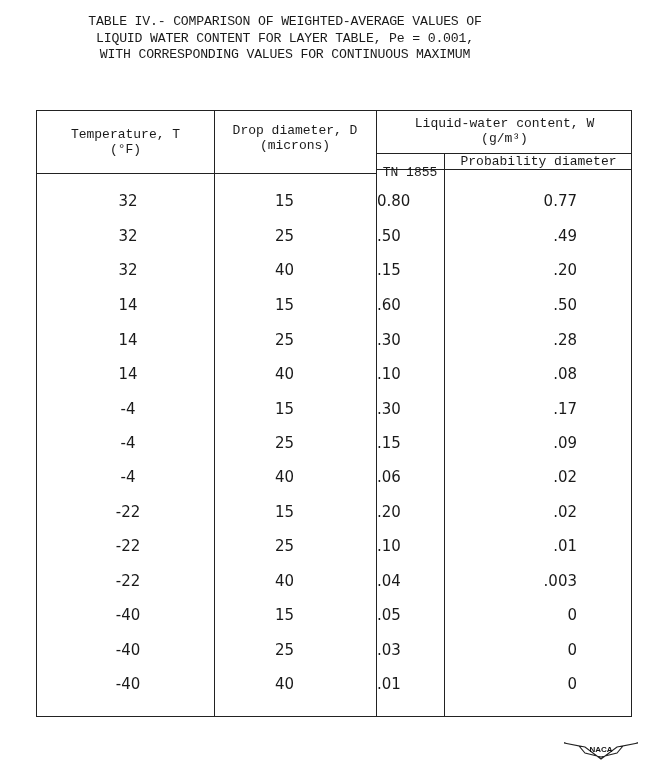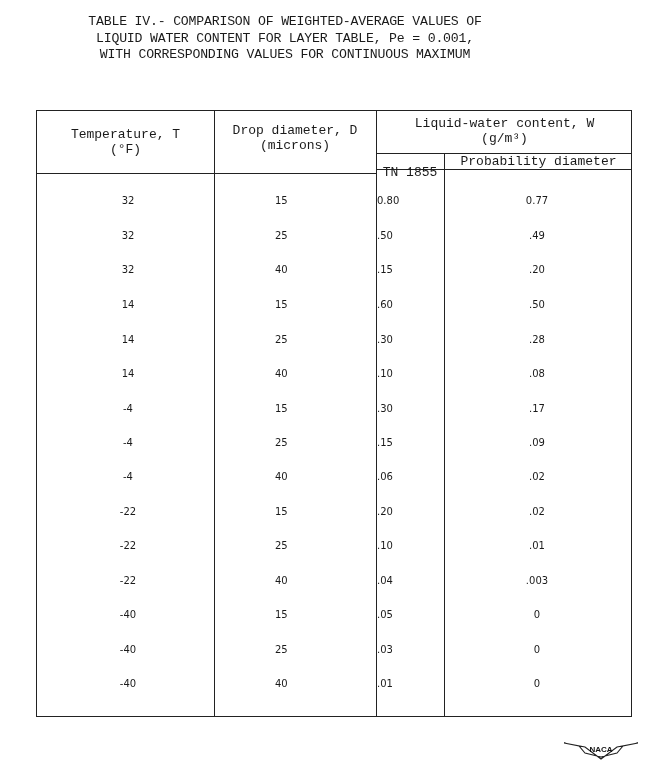--- a/index.html
+++ b/index.html
@@ -10,25 +10,25 @@
            line-height: 16.5px; letter-spacing: -0.2px; }
   .title .line { display: block; }
   .table-frame { position: absolute; left: 36px; top: 110px; width: 596px; height: 607px;
                  border: 1.5px solid #222; box-sizing: border-box; }
   .vline { position: absolute; top: 0; bottom: 0; width: 0; border-left: 1.3px solid #222; }
   .hline { position: absolute; height: 0; border-top: 1.3px solid #222; }
   .hdr { position: absolute; text-align: center; font-family: "Liberation Mono", "DejaVu Sans Mono", monospace;
          font-size: 13px; line-height: 15px; }
   .row { position: absolute; left: 0; width: 596px; height: 20px; }
   .cell { position: absolute; top: 0; font-family: "DejaVu Sans", "Liberation Sans", sans-serif;
-          font-size: 10px; line-height: 20px; }
+          font-size: 15px; line-height: 20px; }
   .c-temp { left: 66px; width: 50px; text-align: center; }
   .c-drop { left: 238px; width: 60px; }
   .c-tn { left: 340px; width: 55px; text-align: left; }
-  .c-prob { left: 460px; width: 80px; text-align: center; }
+  .c-prob { left: 460px; width: 80px; text-align: right; }
   .naca { position: absolute; left: 563px; top: 721px; width: 76px; height: 20px; margin-top: 20px; }
 </style>
 </head>
 <body>
 
 <div class="title">
   <span class="line">TABLE IV.- COMPARISON OF WEIGHTED-AVERAGE VALUES OF</span>
   <span class="line">LIQUID WATER CONTENT FOR LAYER TABLE, Pe = 0.001,</span>
   <span class="line">WITH CORRESPONDING VALUES FOR CONTINUOUS MAXIMUM</span>
 </div>

